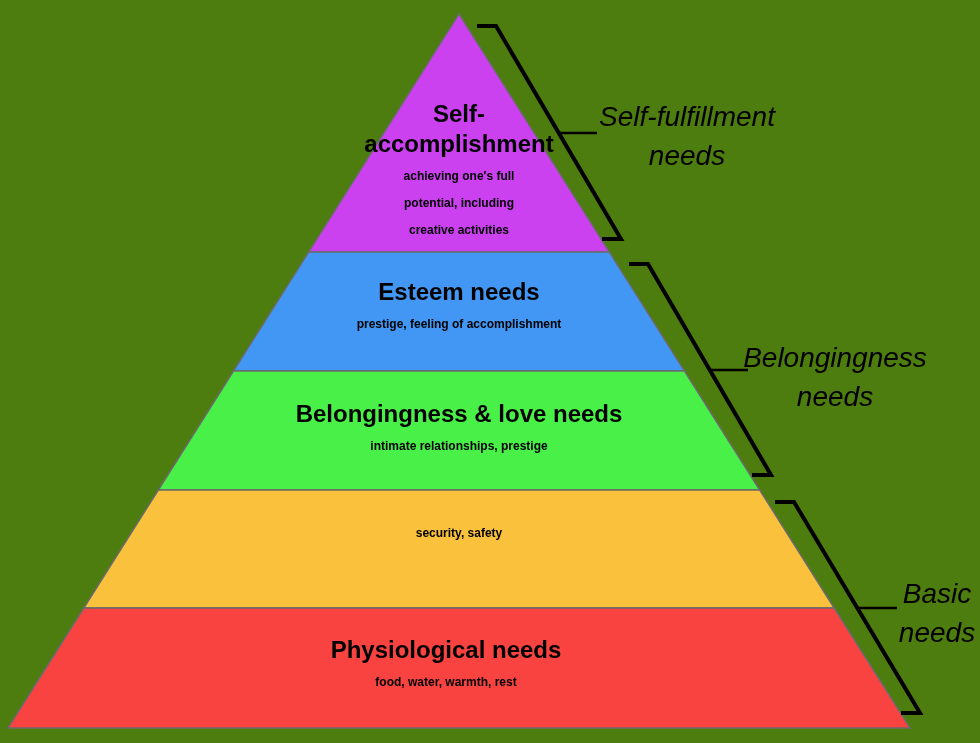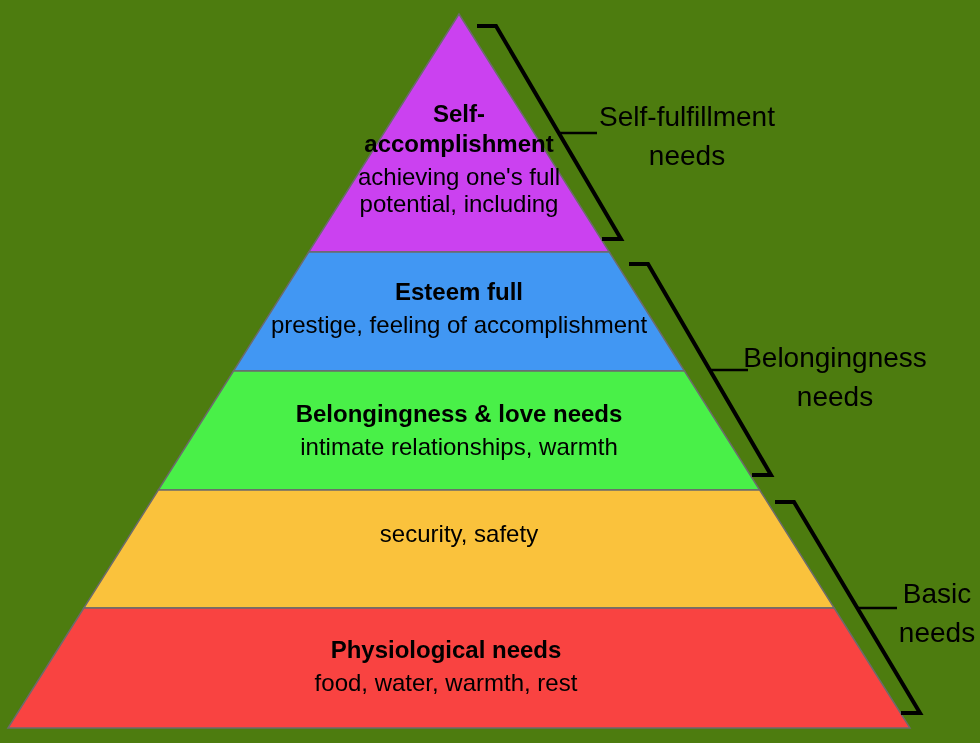--- a/index.html
+++ b/index.html
@@ -12,26 +12,26 @@
   }
   .stage svg { position:absolute; left:0; top:0; }
   svg polygon { stroke:#6b6b6b; stroke-width:1.5; }
   svg .bracket { fill:none; stroke:#000; stroke-width:4; stroke-linejoin:miter; }
   svg .connector { stroke:#000; stroke-width:2.5; }
 
   .band-label {
     position:absolute; text-align:center; color:#000;
   }
   .band-label .heading { font-weight:bold; font-size:24px; line-height:30px; }
-  .band-label .sub     { font-size:24px; line-height:27px; }
+  .band-label .sub     { font-size:12px; line-height:27px;font-weight:bold; }
   .band-label .sub-first { margin-top:4px; }
 
   .group-label {
     position:absolute; text-align:center; color:#000;
-    font-size:28px; line-height:39px;
+    font-size:28px; line-height:39px;font-style:italic;
   }
 
   
   .lbl-self  { left:284px; top:99px;  width:350px; }
   .lbl-esteem{ left:259px; top:277px; width:400px; }
   .lbl-belong{ left:259px; top:399px; width:400px; }
   .lbl-safety{ left:259px; top:516px; width:400px; }
   .lbl-physio{ left:246px; top:635px; width:400px; }
 
   
@@ -60,30 +60,31 @@
 
     <path class="bracket" d="M775 502 L794 502 L920 713 L901 713"></path>
     <line class="connector" x1="857" y1="608" x2="897" y2="608"></line>
   </svg>
 
   <div class="band-label lbl-self">
     <div class="heading">Self-</div>
     <div class="heading">accomplishment</div>
     <div class="sub sub-first">achieving one's full</div>
     <div class="sub">potential, including</div>
+    <div class="sub">creative activities</div>
   </div>
 
   <div class="band-label lbl-esteem">
-    <div class="heading">Esteem full</div>
+    <div class="heading">Esteem needs</div>
     <div class="sub sub-first">prestige, feeling of accomplishment</div>
   </div>
 
   <div class="band-label lbl-belong">
     <div class="heading">Belongingness &amp; love needs</div>
-    <div class="sub sub-first">intimate relationships, warmth</div>
+    <div class="sub sub-first">intimate relationships, prestige</div>
   </div>
 
   <div class="band-label lbl-safety">
     <div class="sub sub-first">security, safety</div>
   </div>
 
   <div class="band-label lbl-physio">
     <div class="heading">Physiological needs</div>
     <div class="sub sub-first">food, water, warmth, rest</div>
   </div>

